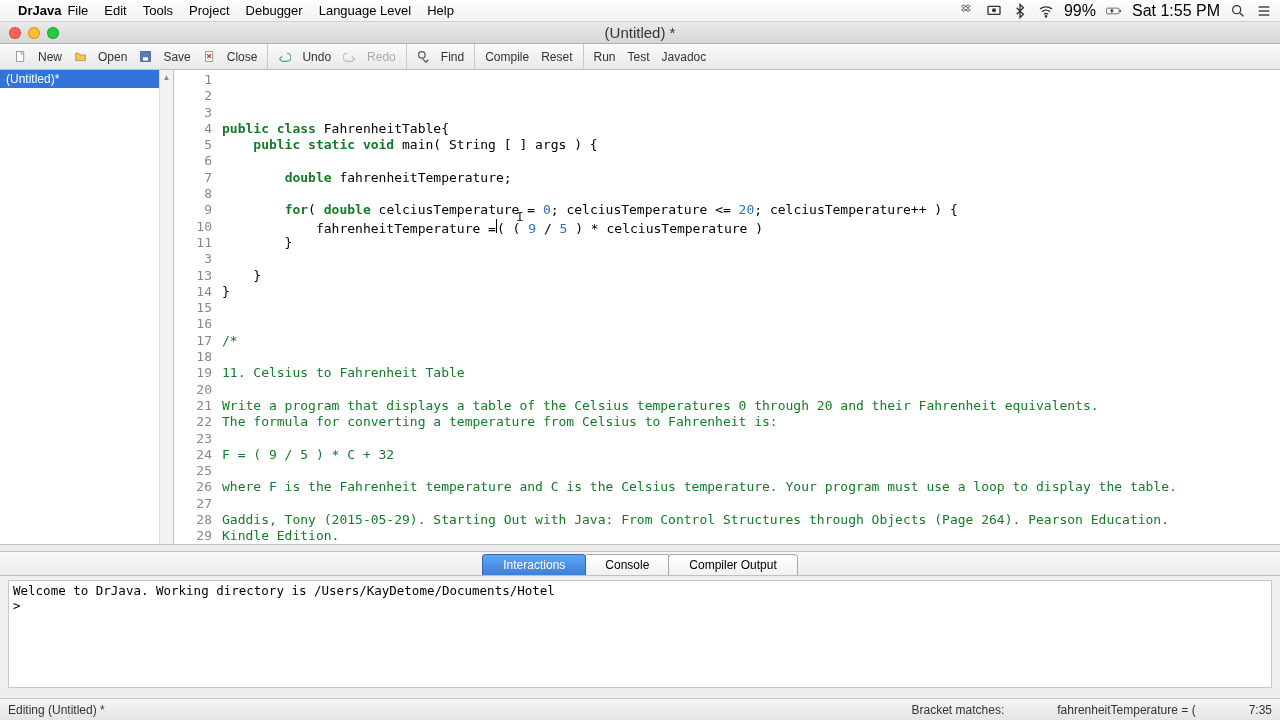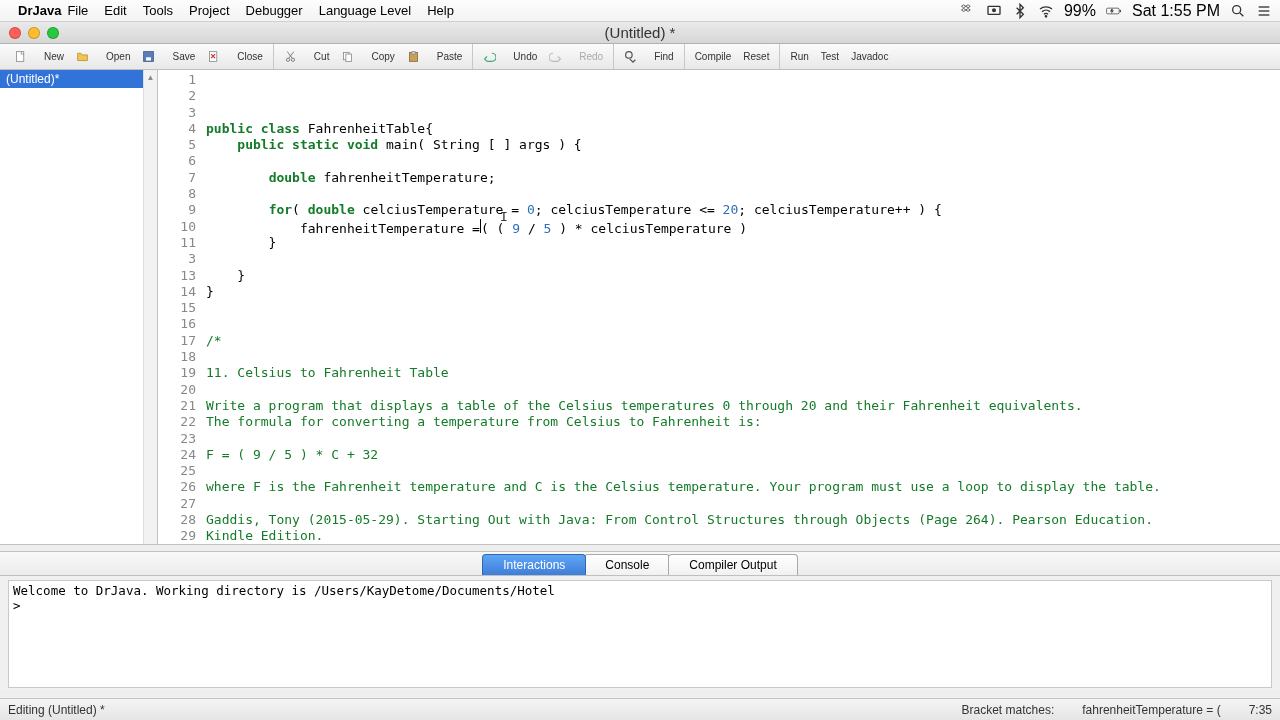--- a/index.html
+++ b/index.html
@@ -12,44 +12,44 @@
 .menubar .right-item { margin-left:10px; font-size:16px; display:flex; align-items:center; }
 .menubar .right-item svg { width:16px; height:16px; }
 .titlebar { height:22px; background:linear-gradient(to bottom,#eaeaea,#d6d6d6); border-bottom:1px solid #b0b0b0; display:flex; align-items:center; position:relative; }
 .traffic { display:flex; gap:7px; padding-left:9px; }
 .tl-btn { width:12px; height:12px; border-radius:50%; border:0.5px solid rgba(0,0,0,.2); }
 .tl-close{background:#ff5f57;} .tl-min{background:#febc2e;} .tl-max{background:#28c840;}
 .titlebar .title { position:absolute; left:50%; transform:translateX(-50%); font-size:15px; color:#333; }
 .toolbar { height:26px; background:linear-gradient(to bottom,#fbfbfb,#e8e8e8); border-bottom:1px solid #bfbfbf; display:flex; align-items:center; padding:0 4px; gap:0; }
 .tgroup { display:flex; align-items:center; border-right:1px solid #c8c8c8; padding:0 4px; height:100%; }
 .tgroup:last-child{border-right:none;}
-.tbtn { display:flex; align-items:center; gap:17px; padding:2px 6px; font-size:10px; color:#333; cursor:default; border-radius:3px; }
+.tbtn { display:flex; align-items:center; gap:11px; padding:2px 6px; font-size:12px; color:#333; cursor:default; border-radius:3px; }
 .tbtn.dim { color:#aaa; }
 .tbtn svg { width:13px; height:13px; }
 .main-area { display:flex; height:474px; background:#fff; }
-.sidebar { width:158px; background:#fff; border-right:1px solid #c0c0c0; position:relative; }
+.sidebar { width:174px; background:#fff; border-right:1px solid #c0c0c0; position:relative; }
 .sidebar-item { background:#3173d8; color:#fff; padding:2px 6px; font-size:12px; }
 .sidebar-scroll { position:absolute; right:0; top:0; bottom:0; width:14px; background:#f2f2f2; border-left:1px solid #ddd; }
 .sidebar-scroll .arrow { height:14px; display:flex; align-items:center; justify-content:center; font-size:8px; color:#888; }
 .editor { flex:1; display:flex; overflow:hidden; font-family:"Menlo","Monaco",monospace; font-size:13px; line-height:16.3px; }
 .gutter { width:44px; text-align:right; color:#888; padding:2px 6px 0 0; background:#fff; }
 .gutter div { height:16.3px; }
 .code { flex:1; padding:2px 0 0 4px; white-space:pre; color:#000; position:relative; }
 .code div { height:16.3px; }
 .kw { color:#147b28; font-weight:600; }
 .type { color:#147b28; font-weight:600; }
 .num { color:#2b6fb8; }
 .com { color:#147b28; }
 .text-caret { position:absolute; left:298px; top:139px; font-family:monospace; color:#333; }
 .divider { height:8px; background:#eee; border-top:1px solid #c0c0c0; border-bottom:1px solid #c0c0c0; position:relative; }
 .tabs-row { height:24px; background:linear-gradient(to bottom,#f8f8f8,#ececec); display:flex; justify-content:center; align-items:flex-end; border-bottom:1px solid #bfbfbf; }
 .tab { padding:3px 20px; font-size:12px; border:1px solid #a8a8a8; border-bottom:none; border-radius:4px 4px 0 0; background:linear-gradient(to bottom,#fff,#f1f1f1); margin:0 -1px; cursor:default; }
 .tab.active { background:linear-gradient(to bottom,#5ea6f7,#3f7ed8); color:#fff; border-color:#3365b0; z-index:2; position:relative; }
 .interactions { height:108px; background:#fff; border:1px solid #c8c8c8; margin:4px 8px 2px 8px; font-family:"Menlo","Monaco",monospace; font-size:12.5px; padding:2px 4px; overflow:auto; }
-.statusbar { position:absolute; bottom:0; left:0; right:0; height:22px; background:linear-gradient(to bottom,#f4f4f4,#e5e5e5); border-top:1px solid #c4c4c4; display:flex; align-items:center; font-size:12px; padding:0 8px; color:#333; }
+.statusbar { position:absolute; bottom:0; left:0; right:0; height:22px; background:linear-gradient(to bottom,#f4f4f4,#e5e5e5); border-top:1px solid #c4c4c4; display:flex; align-items:center; font-size:12px; padding:0 8px; color:#333;gap:25px; }
 .statusbar .sb-spacer { flex:1; }
 .statusbar .sb-r { margin-left:28px; }
 .bottom-gap { height:6px; background:#eee; }
 </style>
 </head>
 <body>
 
 <div class="menubar">
   <span class="apple"></span>
   <span class="app-name">DrJava</span>
@@ -137,44 +137,20 @@
           <rect x="5" y="9" width="6" height="4" fill="#fff"></rect>
         </svg>
         <span>Save</span>
       </div>
     <div class="tbtn">
         <svg viewBox="0 0 16 16">
           <rect x="3" y="2" width="9" height="12" fill="#fff" stroke="#888"></rect>
           <path d="M5 5l5 5M10 5l-5 5" stroke="#c33" stroke-width="1.5"></path>
         </svg>
         <span>Close</span>
-      </div>
-  </div>
-  <div class="tgroup">
-    <div class="tbtn">
-        <svg viewBox="0 0 16 16">
-          <circle cx="5" cy="12" r="2" fill="none" stroke="#666"></circle>
-          <circle cx="11" cy="12" r="2" fill="none" stroke="#666"></circle>
-          <path d="M6 10L12 2M10 10L4 2" stroke="#666"></path>
-        </svg>
-        <span>Cut</span>
-      </div>
-    <div class="tbtn">
-        <svg viewBox="0 0 16 16">
-          <rect x="3" y="3" width="7" height="9" fill="#fff" stroke="#888"></rect>
-          <rect x="6" y="5" width="7" height="9" fill="#fff" stroke="#888"></rect>
-        </svg>
-        <span>Copy</span>
-      </div>
-    <div class="tbtn">
-        <svg viewBox="0 0 16 16">
-          <rect x="3" y="3" width="10" height="11" fill="#c9a05a" stroke="#8a6a30"></rect>
-          <rect x="6" y="2" width="4" height="3" fill="#ddd" stroke="#888"></rect>
-        </svg>
-        <span>Paste</span>
       </div>
   </div>
   <div class="tgroup">
     <div class="tbtn">
         <svg viewBox="0 0 16 16">
           <path d="M11 4a5 5 0 010 10H5M5 14l-3-3 3-3" fill="none" stroke="#4a7" stroke-width="1.5"></path>
         </svg>
         <span>Undo</span>
       </div>
     <div class="tbtn dim">

